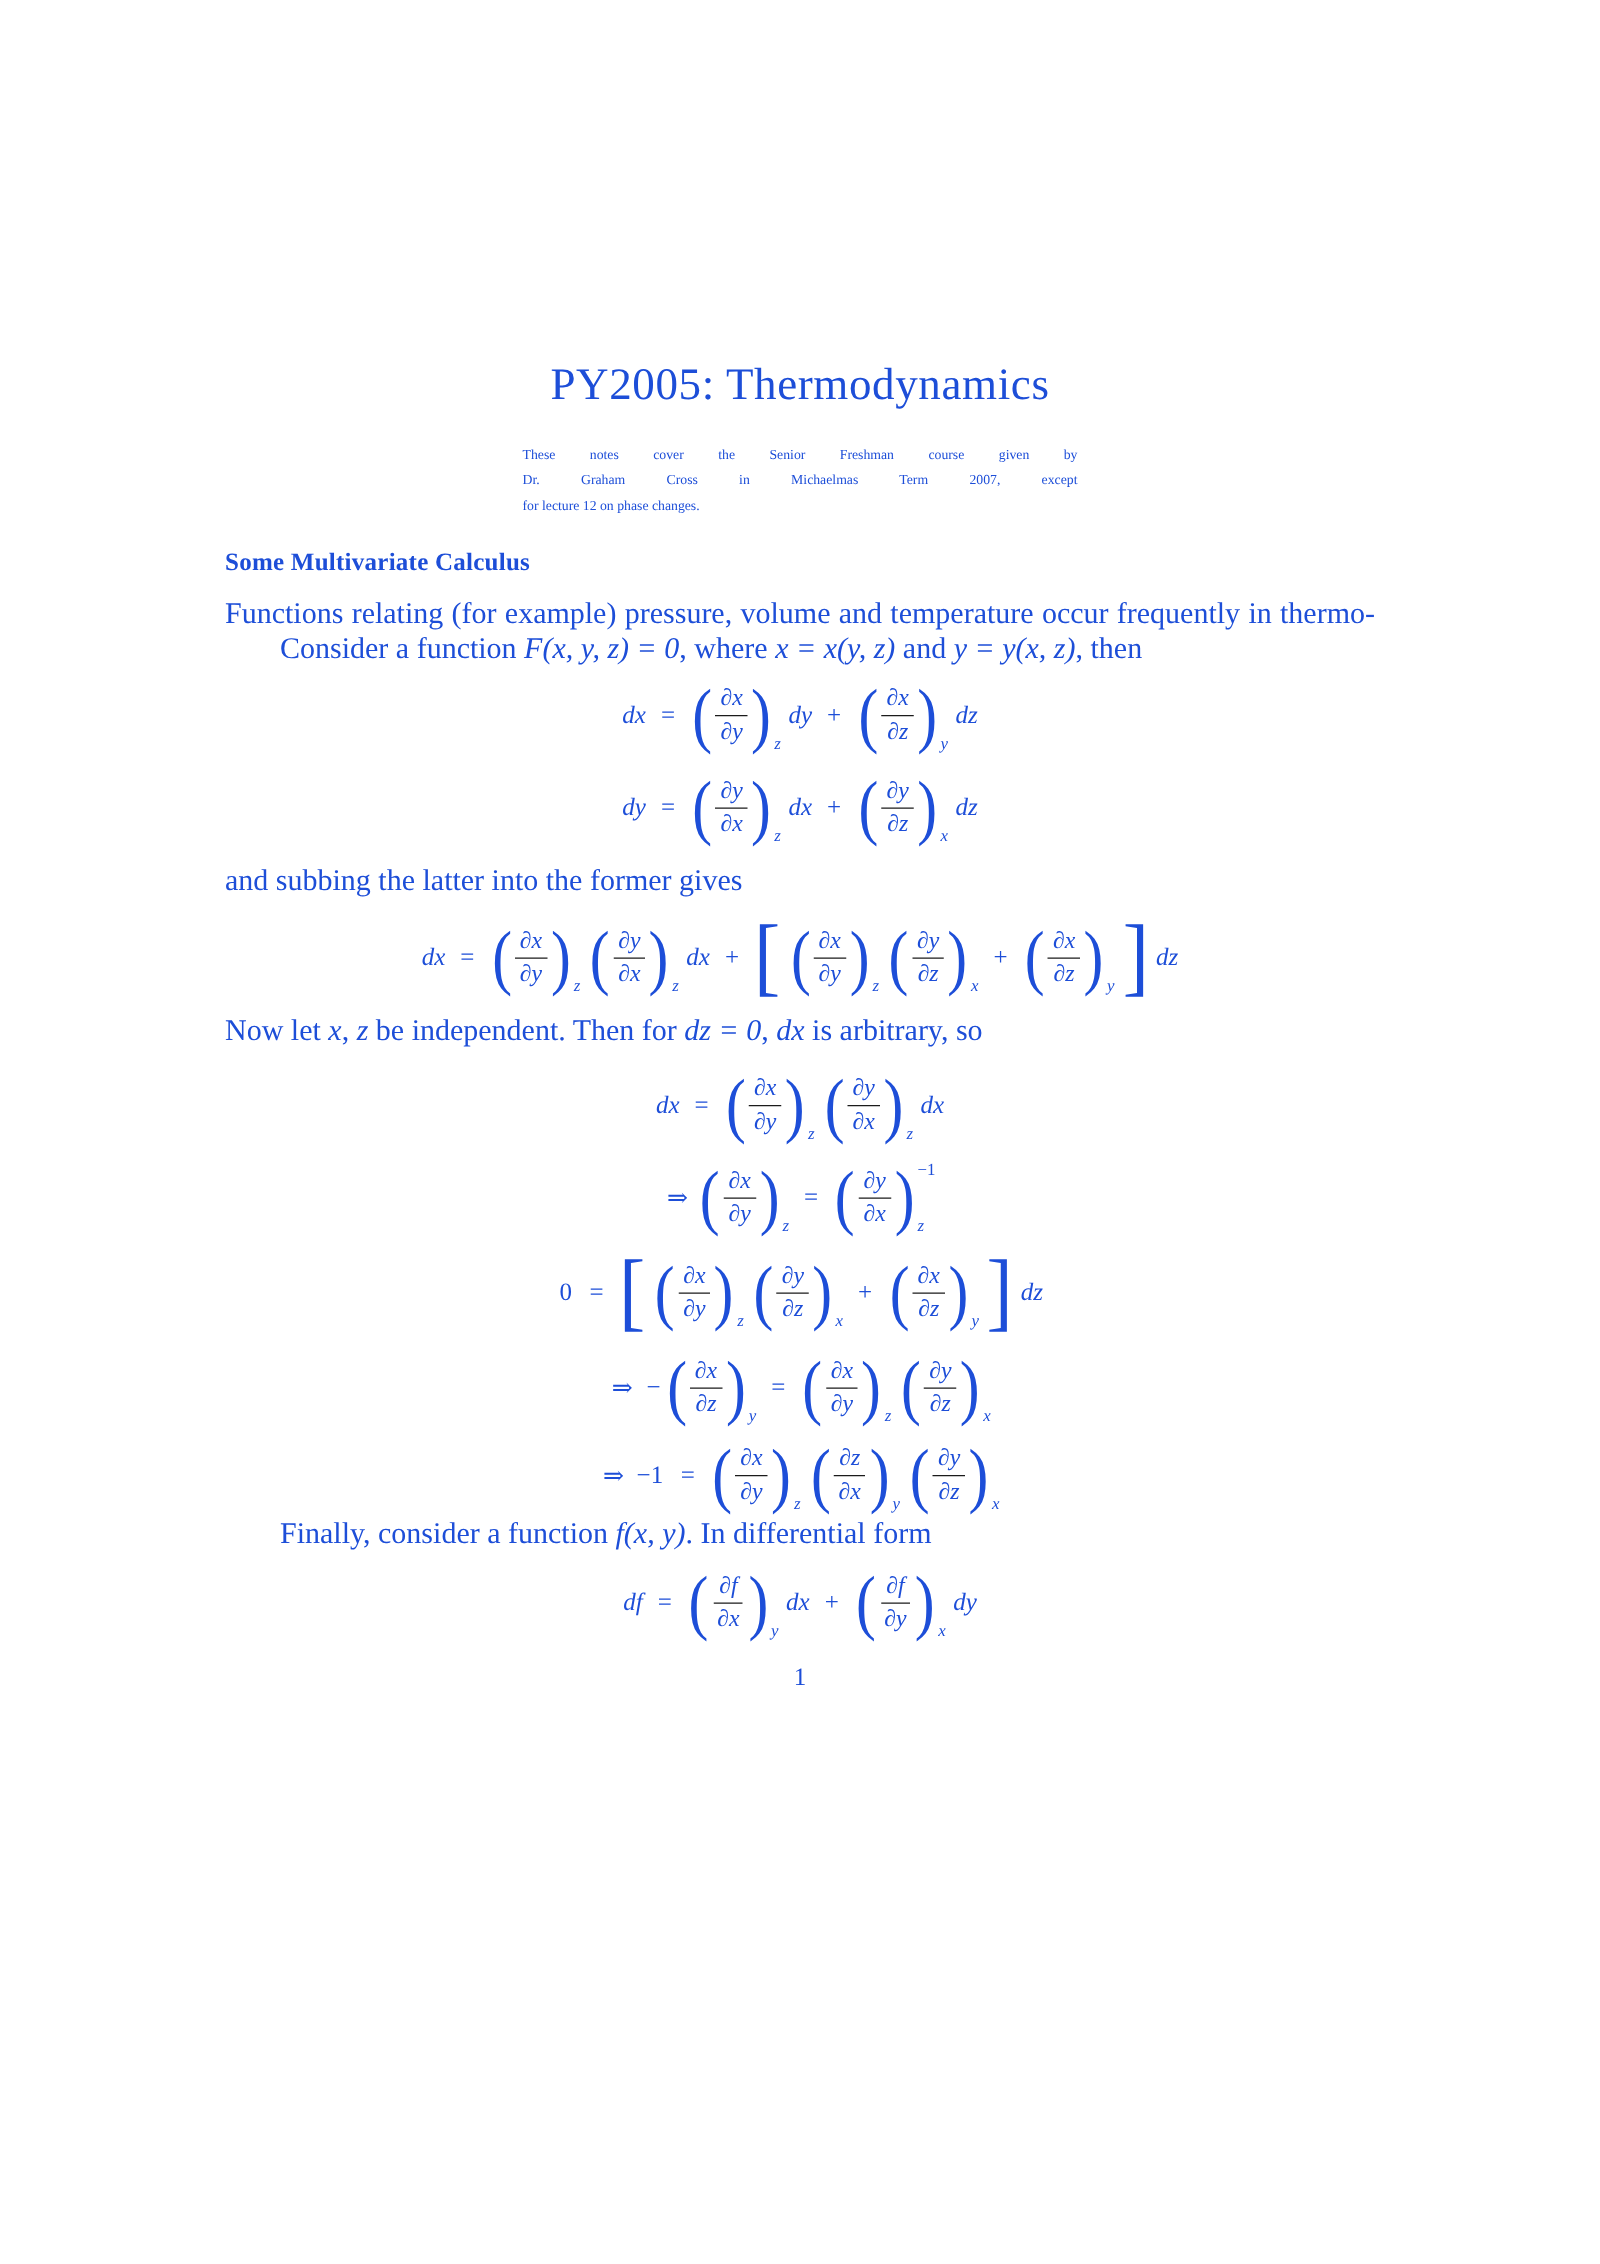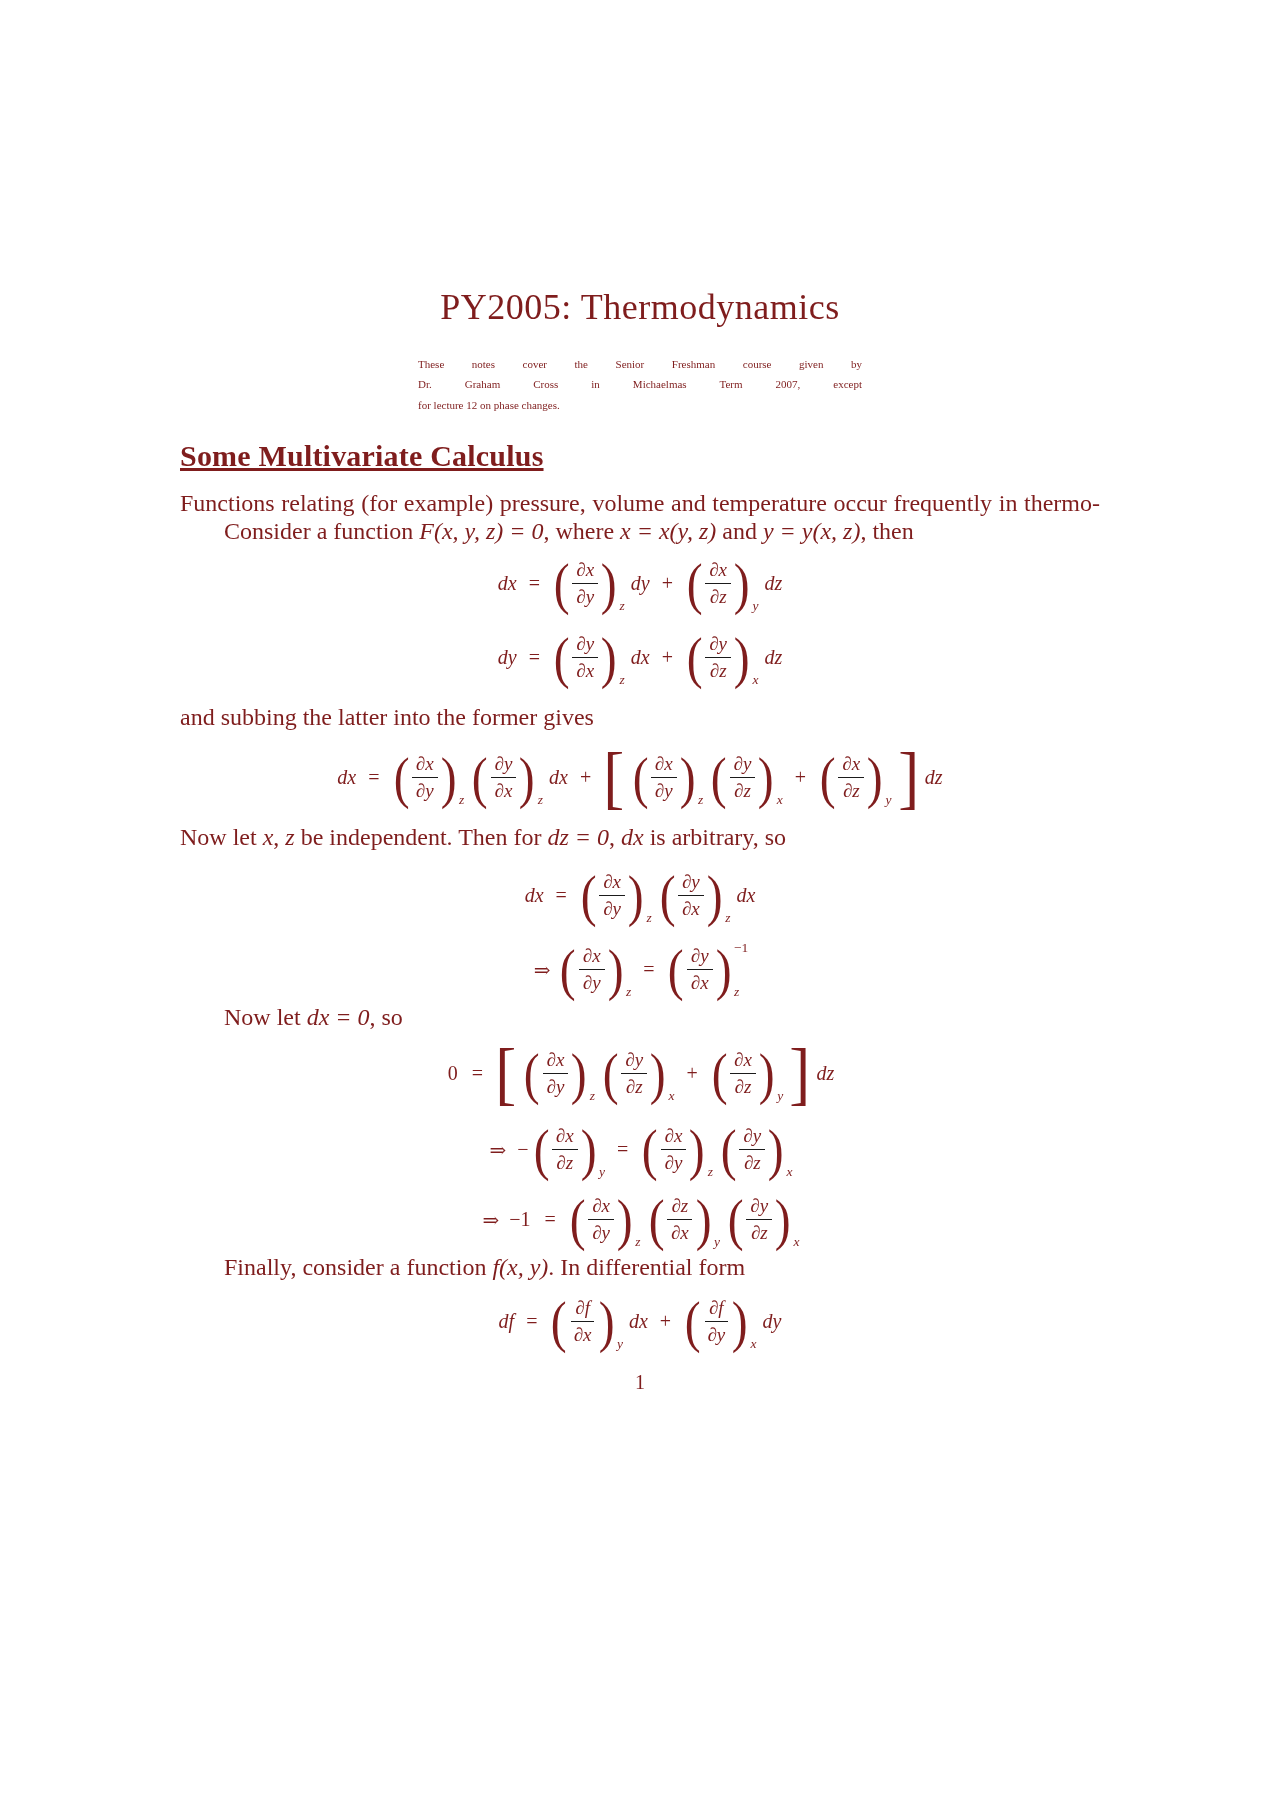--- a/index.html
+++ b/index.html
@@ -1,32 +1,32 @@
 <!DOCTYPE html>
 <html><head>
 <meta charset="utf-8">
 <style>
   html,body { margin:0; padding:0; background:#ffffff; }
   .page {
     position:relative;
     width:1280px; height:1811px;
     margin:0 auto;
     background:#ffffff;
-    color:#7f1d1d;
+    color:#1d4ed8;
     font-family:"Liberation Serif","DejaVu Serif",serif;
     box-sizing:border-box;
     padding-top:288px;
     overflow:hidden;
   }
   .column { width:920px; margin:0 auto; }
 
   .title   { margin:0; font-size:36px; font-weight:400; text-align:center; letter-spacing:.5px; line-height:1.1; }
   .subtitle{ margin:40px 0 0; font-size:24px; text-align:center; line-height:1.1; }
   .note    { width:444px; margin:26px auto 0; font-size:11px; line-height:20.5px; }
-  .section { margin:24px 0 0; font-size:30px; font-weight:700; line-height:1.12; letter-spacing:.2px;text-decoration:underline; }
+  .section { margin:24px 0 0; font-size:20px; font-weight:700; line-height:1.12; letter-spacing:.2px; }
 
   .bodyline { font-size:24px; line-height:28px; }
   .first-body { margin-top:16px; }
   .indent { text-indent:44px; }
   .just { text-align:justify; text-align-last:justify; }
 
   .mi { font-style:italic; }
 
   .equation {
     display:flex; justify-content:center; align-items:center;
@@ -270,21 +270,20 @@
             <span class="fden">∂x</span>
           </span>
           <span class="paren">)</span>
           <span class="pscripts">
             <span class="psup">−1</span>
             <span class="psub">z</span>
           </span>
         </span>
       </div>
 
-    <div class="bodyline indent mt0"><span>Now let </span><span class="mi">dx = 0</span><span>, so</span></div>
 
     <div class="equation">
         <span class="tok rm">0</span>
         <span class="tok op">=</span>
         <span class="bigbr">[</span>
         <span class="pd">
           <span class="paren">(</span>
           <span class="frac">
             <span class="fnum">∂x</span>
             <span class="fden">∂y</span>

